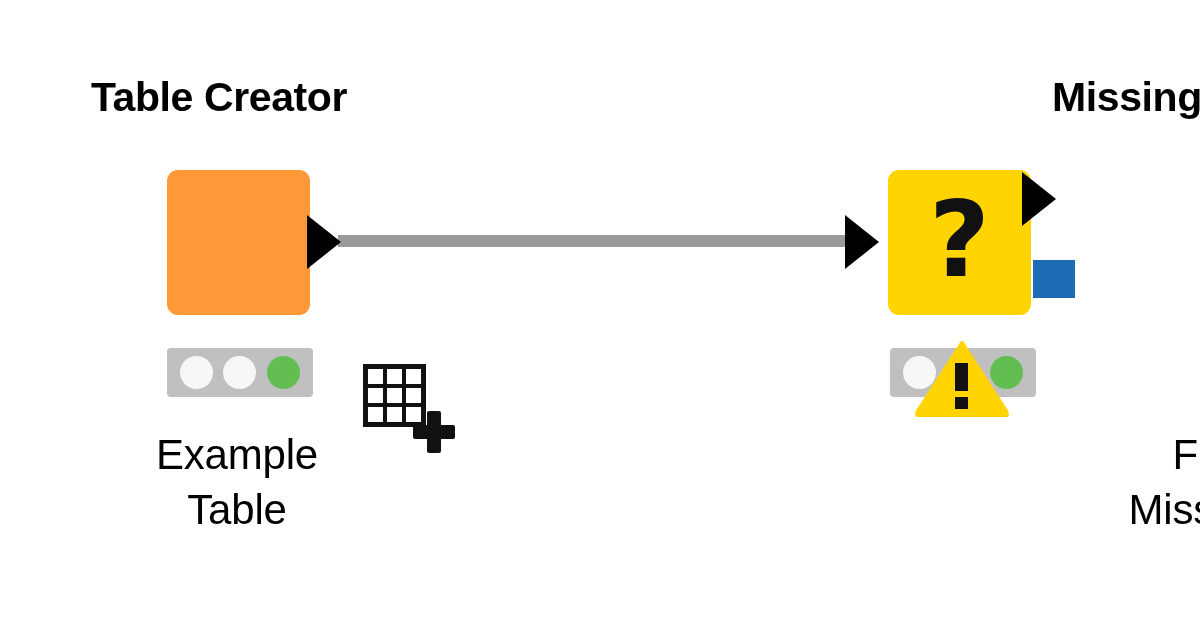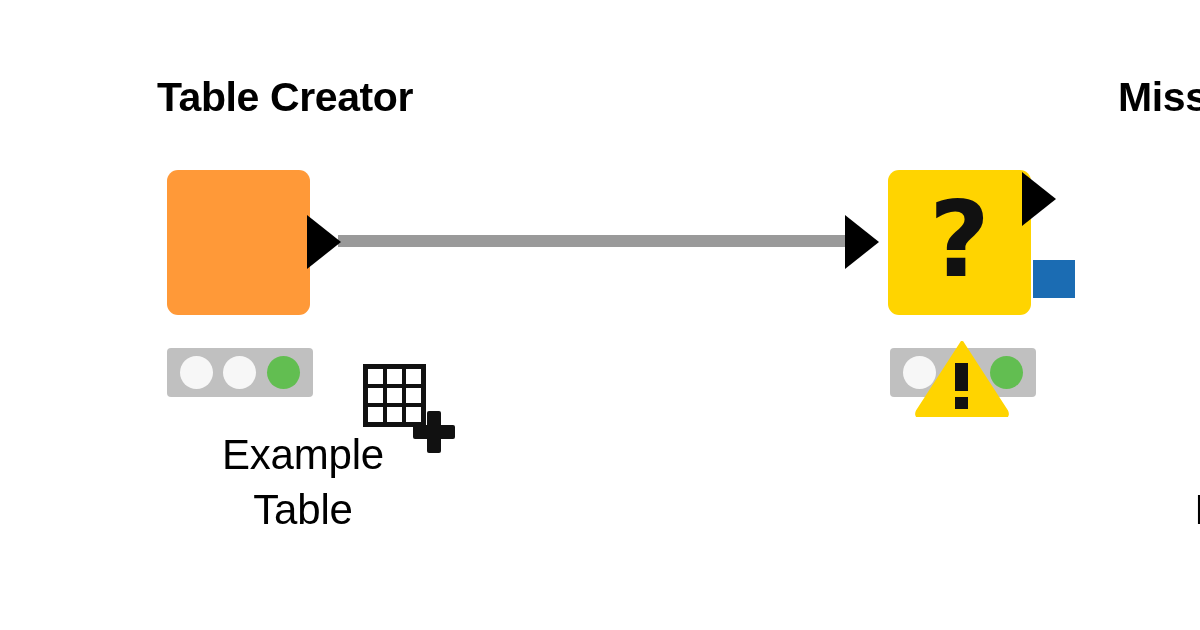--- a/index.html
+++ b/index.html
@@ -19,21 +19,20 @@
   .canvas {
     position: absolute;
     inset: 0;
   }
 
   
   .node-group {
     position: absolute;
     top: 0;
     height: 520px;
-    padding-left: 44px;
   }
   .node-group.left  { left: 0px;   width: 480px; }
   .node-group.right { left: 720px; width: 480px; }
 
   
   .node-title {
     position: absolute;
     top: 74px;
     width: 100%;
     text-align: center;

